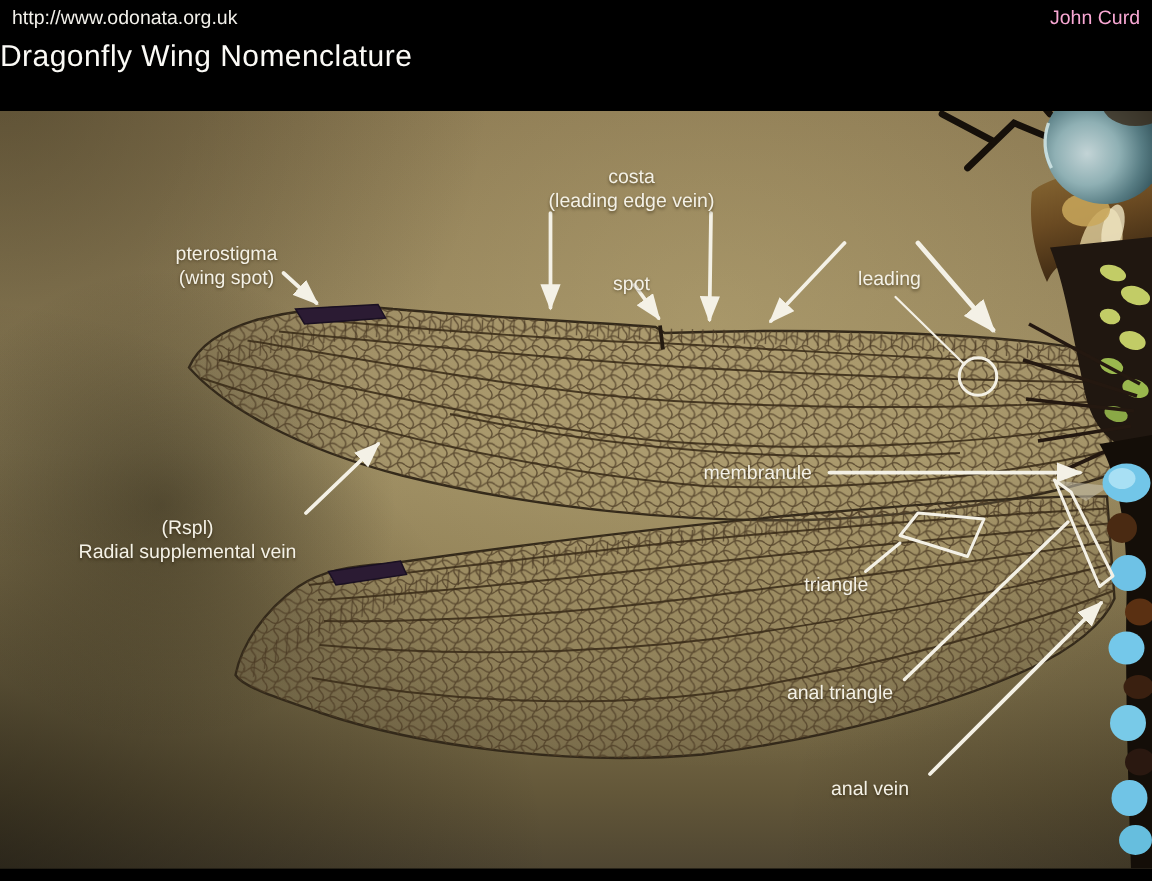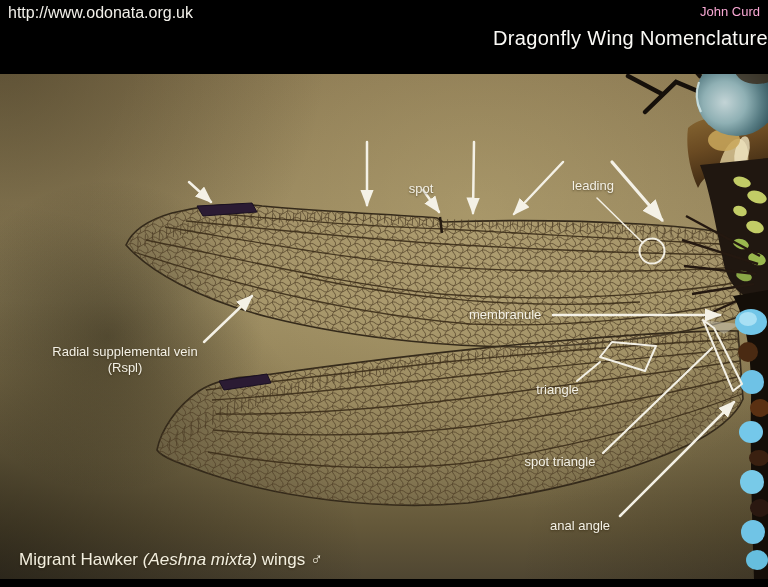--- a/index.html
+++ b/index.html
@@ -1,23 +1,23 @@
 <!DOCTYPE html>
 <html><head>
 <meta charset="utf-8">
 <style>
   html,body{margin:0;padding:0;}
   body{
     width:768px;height:587px;position:relative;overflow:hidden;
     background:#000;font-family:"Liberation Sans",sans-serif;
   }
-  .hdr-url{position:absolute;left:8px;top:4px;color:#f2f0ea;font-size:16px;}
+  .hdr-url{position:absolute;left:8px;top:4px;color:#f2f0ea;font-size:13px;}
   .hdr-author{position:absolute;right:8px;top:4px;color:#f9a8d4;font-size:13px;}
   .hdr-title{
-    position:absolute;left:0;top:27px;width:768px;text-align:right;
+    position:absolute;left:0;top:27px;width:768px;text-align:left;
     color:#fbfaf6;font-size:20px;letter-spacing:0.3px;
   }
   .photo{
     position:absolute;left:0;top:74px;width:768px;height:505px;overflow:hidden;
     background:
       radial-gradient(circle at 14% 52%, rgba(30,26,14,0.45), rgba(30,26,14,0) 22%),
       radial-gradient(circle at -5% 105%, rgba(15,13,8,0.62), rgba(15,13,8,0) 42%),
       radial-gradient(circle at 105% 102%, rgba(25,20,10,0.35), rgba(25,20,10,0) 30%),
       radial-gradient(circle at 0% -5%, rgba(35,30,16,0.42), rgba(35,30,16,0) 35%),
       radial-gradient(ellipse at 62% 28%, rgba(205,188,132,0.35), rgba(205,188,132,0) 58%),
@@ -161,39 +161,44 @@
       <path d="M612 162 L662 220" marker-end="url(#ah)" stroke-width="3.2"></path>
       <path d="M597 198 L643 243" stroke-width="1.5"></path>
       <path d="M553 315 L720 315" marker-end="url(#ah)"></path>
       <path d="M204 342 L252 296" marker-end="url(#ah)"></path>
       <path d="M577 381 L600 362" stroke-width="2"></path>
       <path d="M603 453 L712 348" stroke-width="2.2"></path>
       <path d="M620 516 L734 402" marker-end="url(#ah)"></path>
     </g>
   </svg>
 
+  <div class="lbl" style="left:151px;top:87px;">
+    <div>pterostigma</div>
+    <div>(wing spot)</div>
+  </div>
+  <div class="lbl" style="left:421px;top:36px;">
+    <div>costa</div>
+    <div>(leading edge vein)</div>
+  </div>
   <div class="lbl" style="left:421px;top:107px;">
     <div>spot</div>
   </div>
   <div class="lbl" style="left:593px;top:104px;">
     <div>leading</div>
   </div>
   <div class="lbl lbl-left" style="left:469px;top:233px;">
     <div>membranule</div>
   </div>
   <div class="lbl" style="left:125px;top:270px;">
+    <div>(Rspl)</div>
     <div>Radial supplemental vein</div>
-    <div>(Rspl)</div>
   </div>
   <div class="lbl" style="left:550px;top:308px;padding-left:15px;">
     <div>triangle</div>
   </div>
   <div class="lbl" style="left:560px;top:380px;">
-    <div>spot triangle</div>
+    <div>anal triangle</div>
   </div>
   <div class="lbl" style="left:580px;top:444px;">
-    <div>anal angle</div>
-  </div>
-
-  <div class="caption">
-    <span>Migrant Hawker </span><span class="it">(Aeshna mixta)</span><span> wings ♂</span>
-  </div>
+    <div>anal vein</div>
+  </div>
+
 </div>
 
 </body></html>

